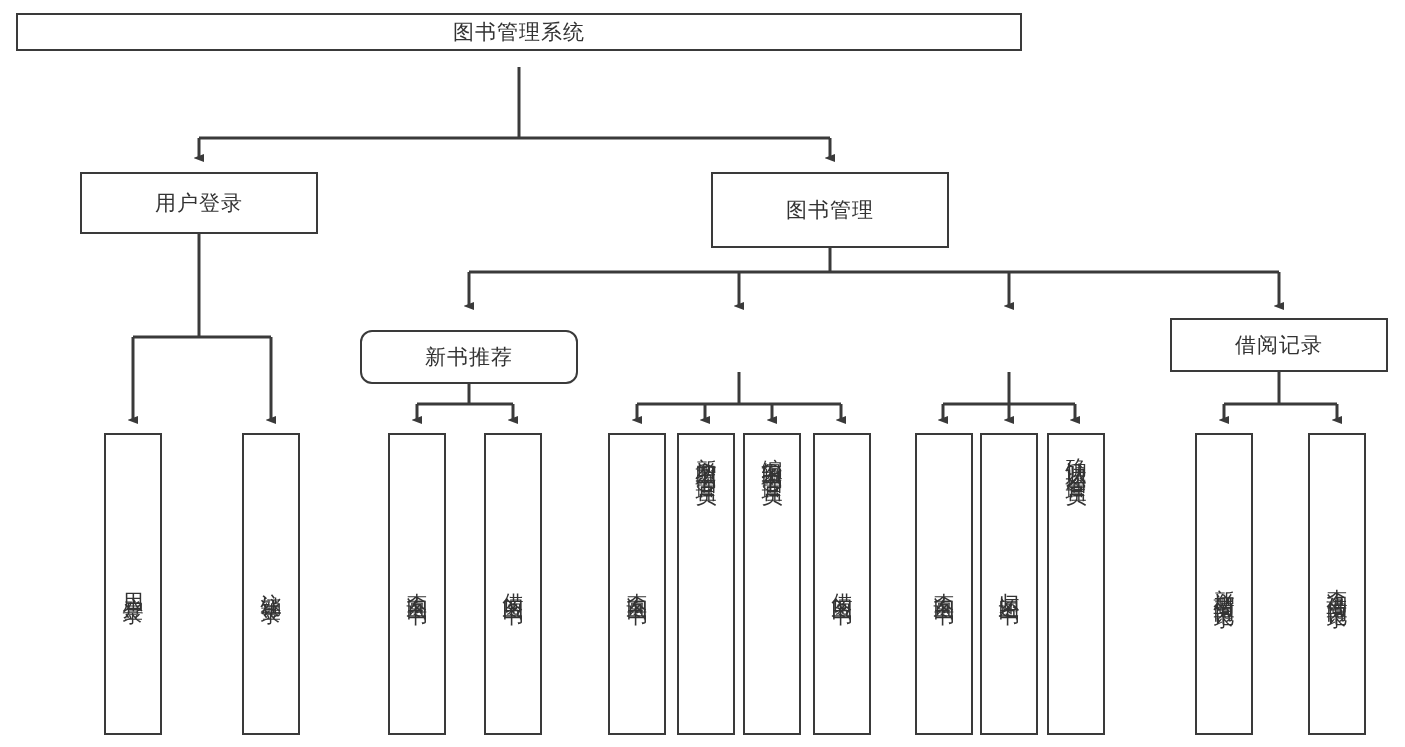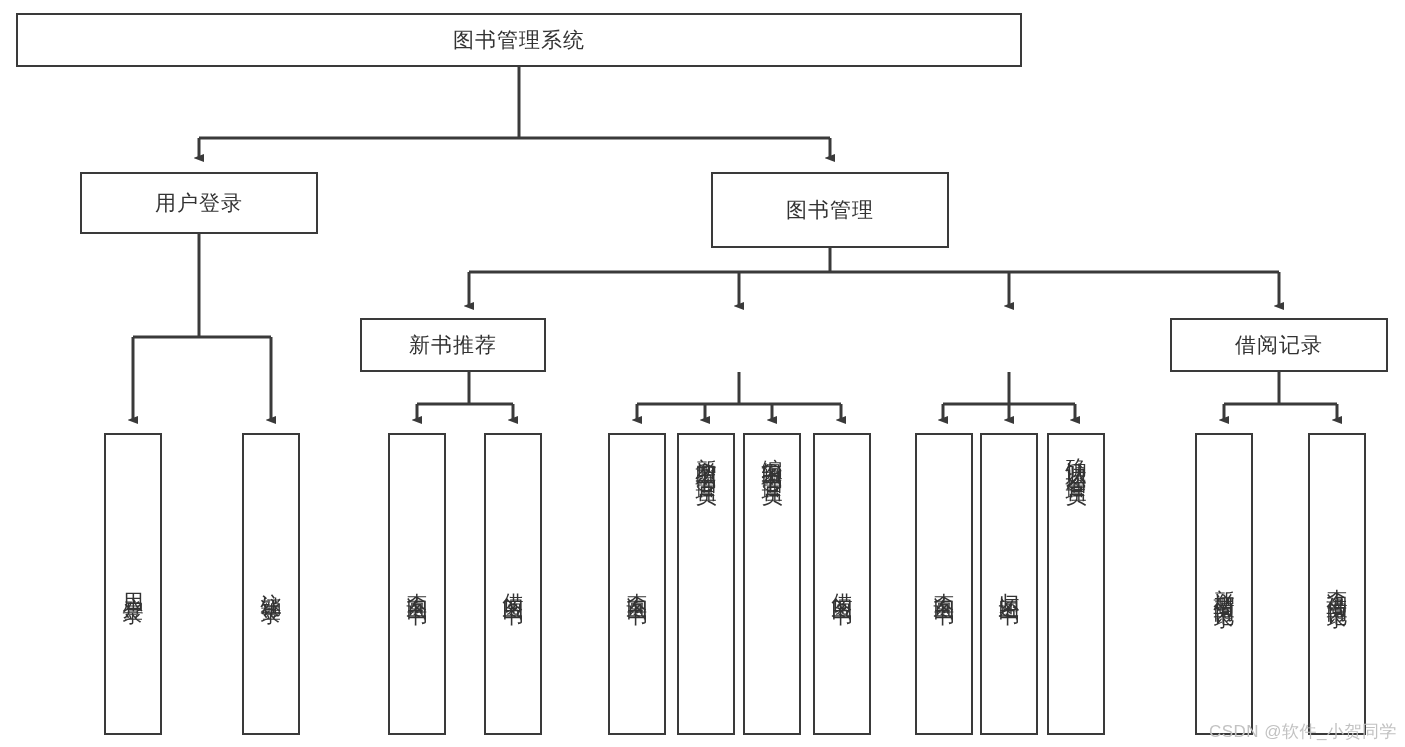--- a/index.html
+++ b/index.html
@@ -111,41 +111,40 @@
       <path d="M1009,404 L1009,420" marker-end="url(#arrow)"></path>
       <path d="M1075,404 L1075,420" marker-end="url(#arrow)"></path>
 
       <path d="M1279,372 L1279,404"></path>
       <path d="M1224,404 L1337,404"></path>
       <path d="M1224,404 L1224,420" marker-end="url(#arrow)"></path>
       <path d="M1337,404 L1337,420" marker-end="url(#arrow)"></path>
     </g>
   </svg>
 
-  <div class="node horiz" style="left:16px; top:13px; width:1006px; height:54px;">图书管理系统</div>
+  <div class="node horiz" style="left:16px; top:13px; width:1006px; height:38px;">图书管理系统</div>
 
   <div class="node horiz" style="left:80px; top:172px; width:238px; height:62px;">用户登录</div>
   <div class="node horiz" style="left:711px; top:172px; width:238px; height:76px;">图书管理</div>
 
-  <div class="node horiz" style="left:360px; top:318px; width:186px; height:54px;">新书推荐</div>
+  <div class="node horiz" style="left:360px; top:330px; width:218px; height:54px;border-radius:12px;">新书推荐</div>
   <div class="node horiz" style="left:1170px; top:318px; width:218px; height:54px;">借阅记录</div>
 
   <div class="node vert centered" style="left:104px; top:433px; width:58px; height:302px;">用户登录</div>
   <div class="node vert centered" style="left:242px; top:433px; width:58px; height:302px;">注销登录</div>
 
   <div class="node vert centered" style="left:388px; top:433px; width:58px; height:302px;">查询图书</div>
   <div class="node vert centered" style="left:484px; top:433px; width:58px; height:302px;">借阅图书</div>
 
   <div class="node vert centered" style="left:608px; top:433px; width:58px; height:302px;">查询图书</div>
   <div class="node vert" style="left:677px; top:433px; width:58px; height:302px;">新增图书（管理员）</div>
   <div class="node vert" style="left:743px; top:433px; width:58px; height:302px;">编辑图书（管理员）</div>
   <div class="node vert centered" style="left:813px; top:433px; width:58px; height:302px;">借阅图书</div>
 
   <div class="node vert centered" style="left:915px; top:433px; width:58px; height:302px;">查询图书</div>
   <div class="node vert centered" style="left:980px; top:433px; width:58px; height:302px;">归还图书</div>
   <div class="node vert" style="left:1047px; top:433px; width:58px; height:302px;">确认归还（管理员）</div>
 
   <div class="node vert centered" style="left:1195px; top:433px; width:58px; height:302px;">新增借阅记录</div>
   <div class="node vert centered" style="left:1308px; top:433px; width:58px; height:302px;">查询借阅记录</div>
 
-  <div class="watermark">CSDN @软件_小贺同学</div>
 
 </div>
 
 </body></html>

